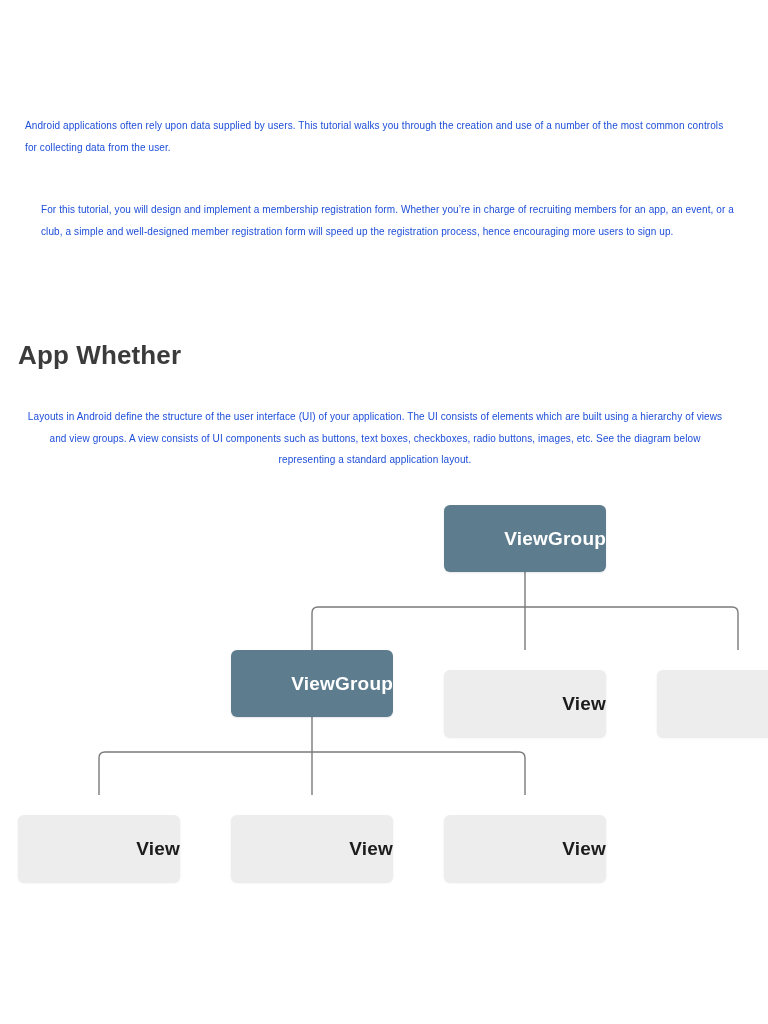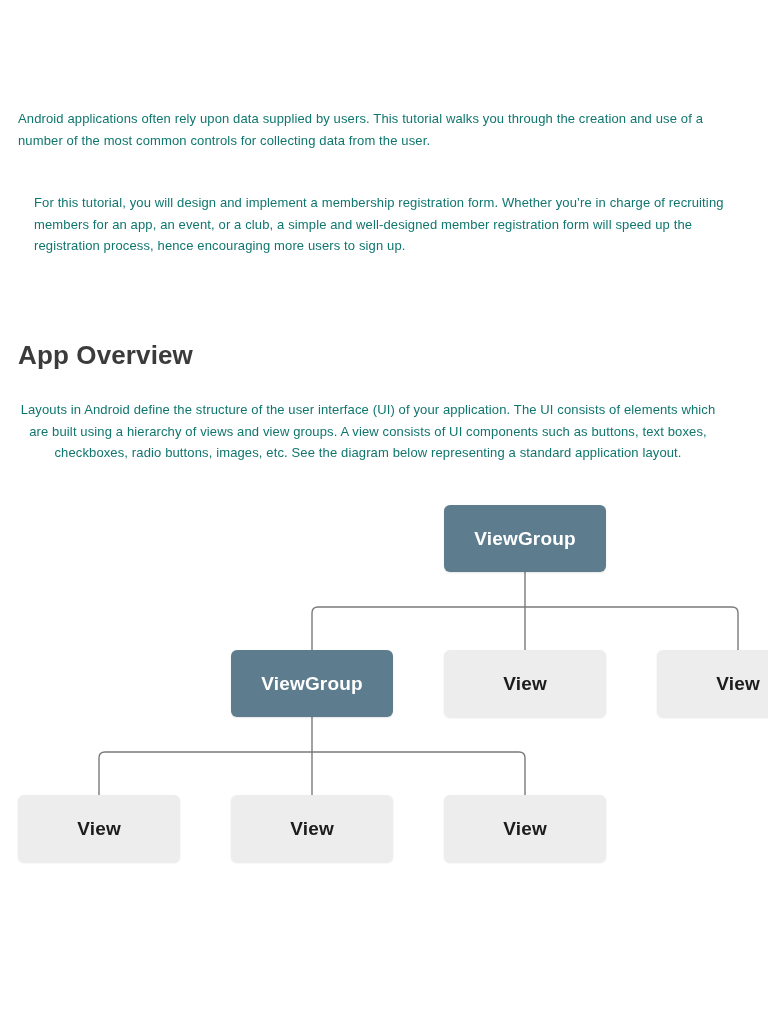--- a/index.html
+++ b/index.html
@@ -20,23 +20,23 @@
     height: 1024px;
     background: #ffffff;
   }
   .content {
     position: absolute;
     left: 18px;
     top: 0;
     width: 732px;
   }
   p.body-text {
-    margin: 0;
-    color: #0f766e;
-    font-size: 13px;
+    margin: 7px;
+    color: #1d4ed8;
+    font-size: 10px;
     line-height: 21.5px;
     letter-spacing: 0.01em;
   }
   .para-1 { position: absolute; top: 108px; left: 0; width: 706px; }
   .para-2 { position: absolute; top: 192px; left: 16px; width: 706px; }
   h2.section-heading {
     position: absolute;
     top: 338px;
     left: 0;
     margin: 0;
@@ -63,46 +63,47 @@
     width: 768px;
     height: 400px;
     overflow: visible;
   }
   .node {
     position: absolute;
     box-sizing: border-box;
     border-radius: 6px;
     display: flex;
     align-items: center;
-    justify-content: center;
+    justify-content: flex-end;
     font-size: 19px;
     font-weight: bold;
     letter-spacing: 0.01em;
     box-shadow: 0 1px 2px rgba(0,0,0,0.10);
   }
   .node.group {
     background: #5d7d8f;
     color: #ffffff;
   }
   .node.view {
     background: #ededed;
     color: #1c1c1c;
+    margin-top: 20px;
   }
 </style>
 </head>
 <body>
 
 <div class="page">
   <div class="content">
 
     <p class="body-text para-1">Android applications often rely upon data supplied by users. This tutorial walks you through the creation and use of a number of the most common controls for collecting data from the user.</p>
 
     <p class="body-text para-2">For this tutorial, you will design and implement a membership registration form. Whether you’re in charge of recruiting members for an app, an event, or a club, a simple and well-designed member registration form will speed up the registration process, hence encouraging more users to sign up.</p>
 
-    <h2 class="section-heading">App Overview</h2>
+    <h2 class="section-heading">App Whether</h2>
 
     <p class="body-text para-3">Layouts in Android define the structure of the user interface (UI) of your application. The UI consists of elements which are built using a hierarchy of views and view groups. A view consists of UI components such as buttons, text boxes, checkboxes, radio buttons, images, etc. See the diagram below representing a standard application layout.</p>
   </div>
 
   <div class="diagram">
 
     <svg viewBox="0 0 768 400">
       <g fill="none" stroke="#7a7a7a" stroke-width="1.4">
 
         <path d="M525,82 L525,117"></path>

